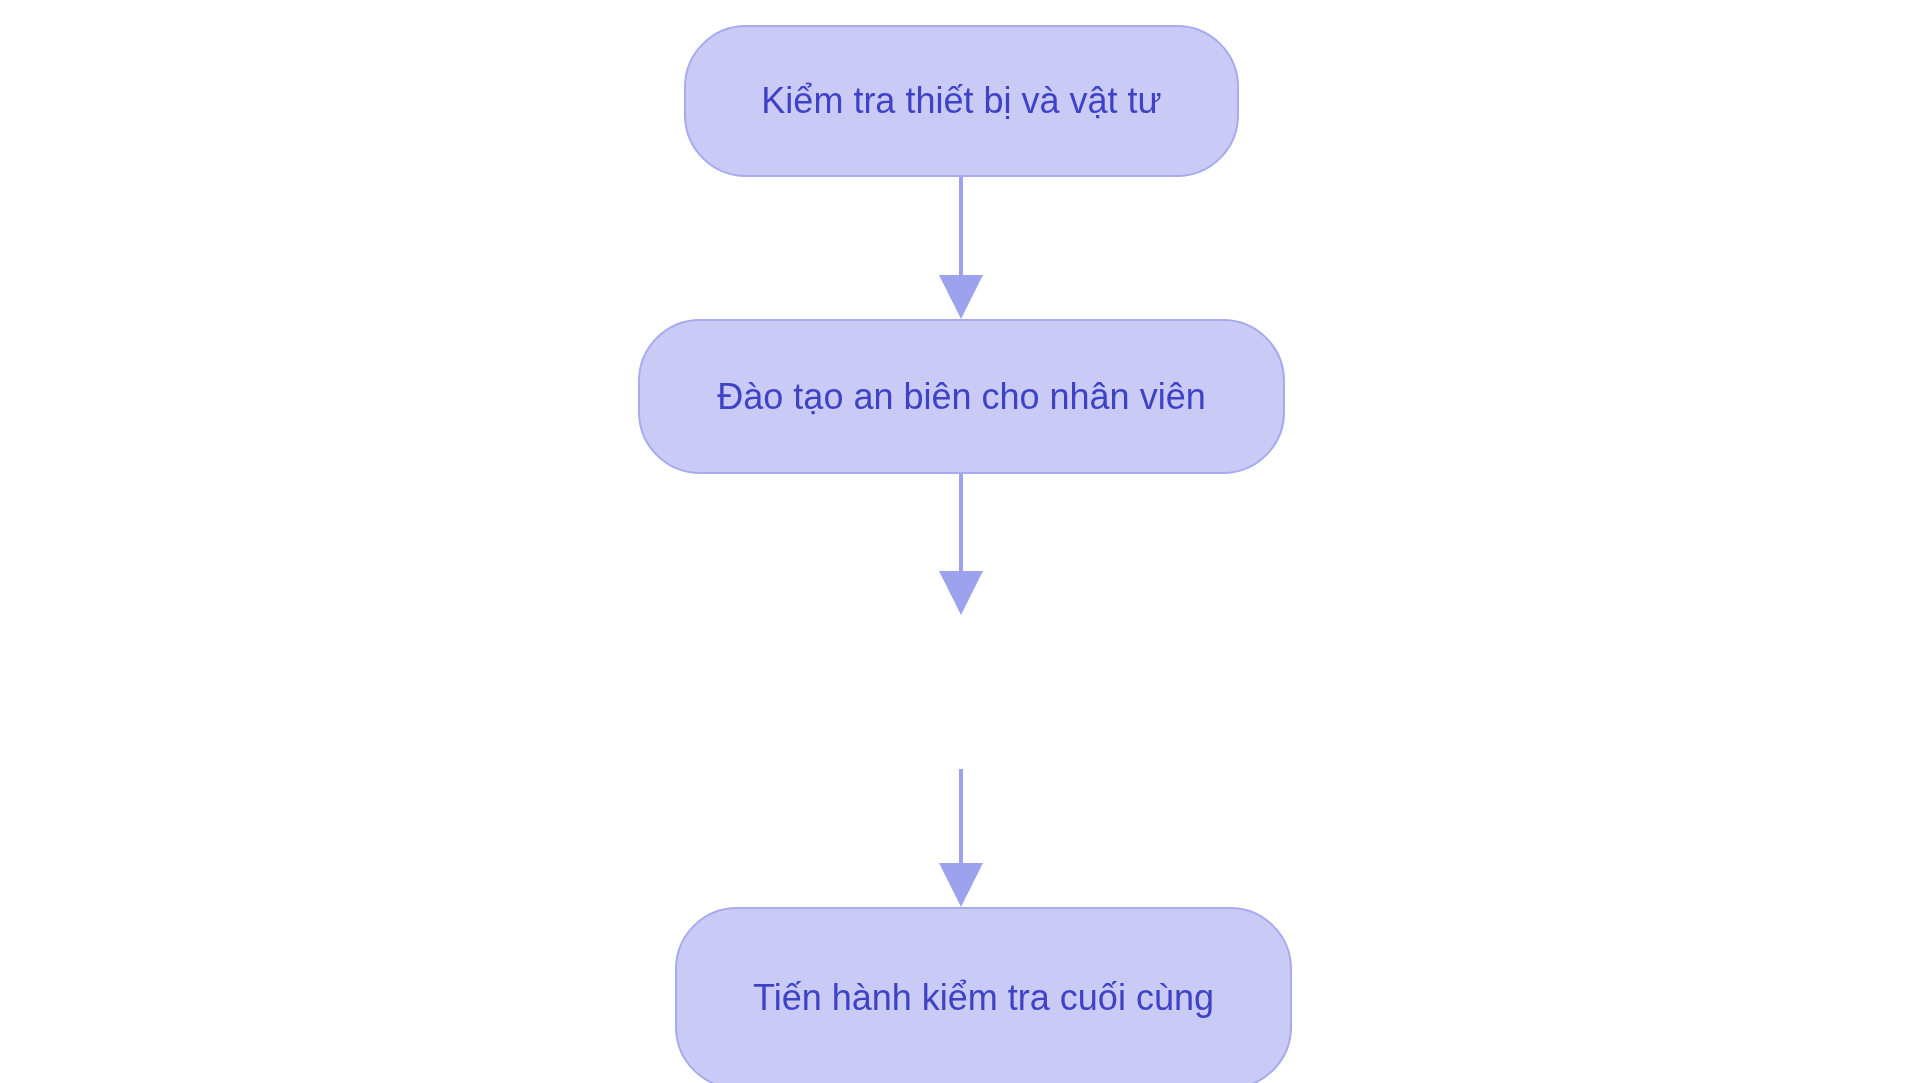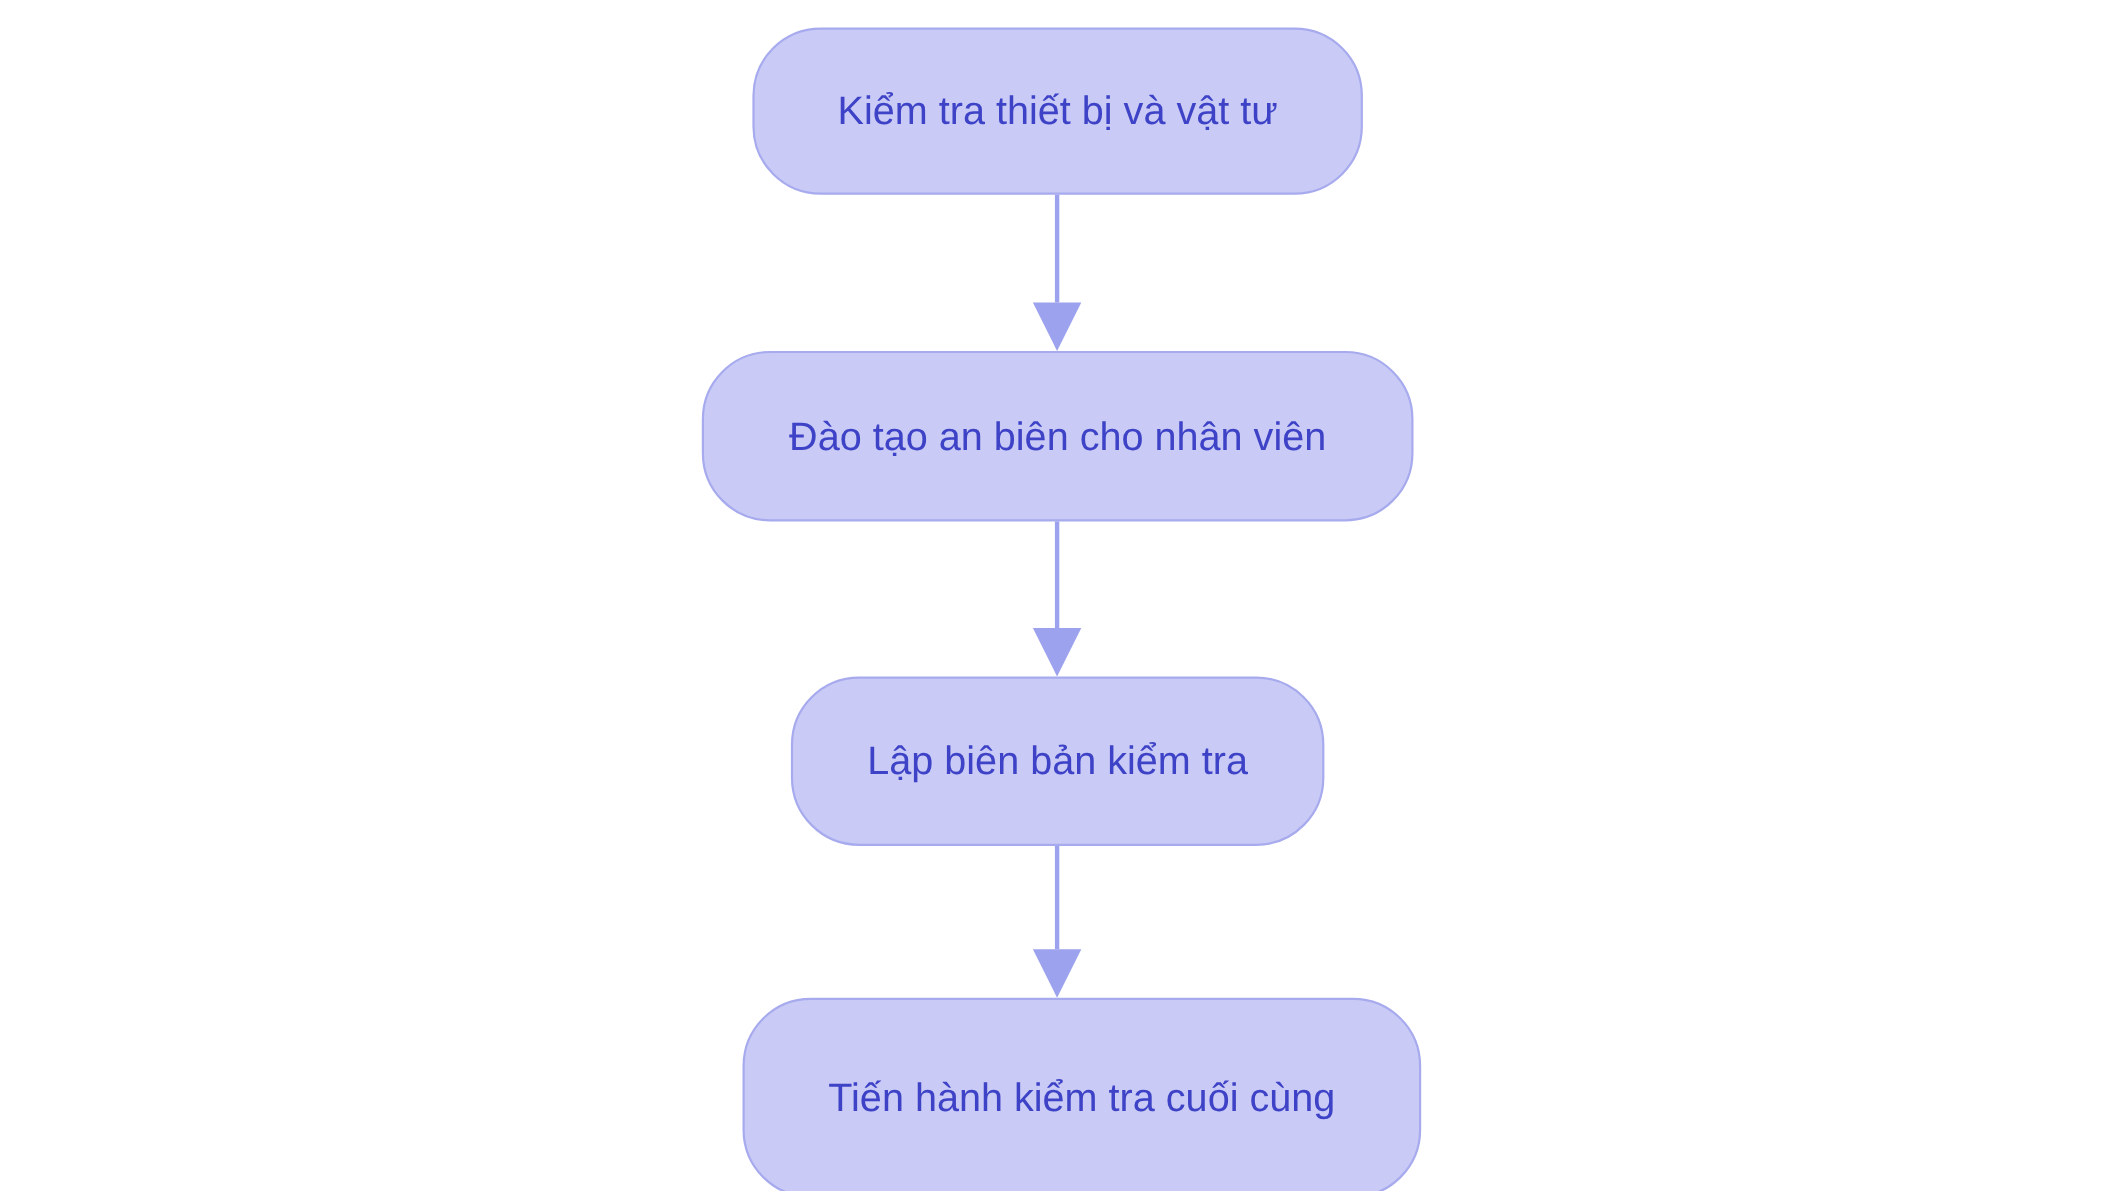--- a/index.html
+++ b/index.html
@@ -74,23 +74,20 @@
 
   <div class="node" id="node-2">
     <span>Đào tạo an biên cho nhân viên</span>
   </div>
 
   <div class="arrow" id="arrow-2">
     <div class="line"></div>
     <div class="head"></div>
   </div>
 
-  <div class="node" id="node-3">
-    <span>Lập biên bản kiểm tra</span>
-  </div>
 
   <div class="arrow" id="arrow-3">
     <div class="line"></div>
     <div class="head"></div>
   </div>
 
   <div class="node" id="node-4">
     <span>Tiến hành kiểm tra cuối cùng</span>
   </div>
 

